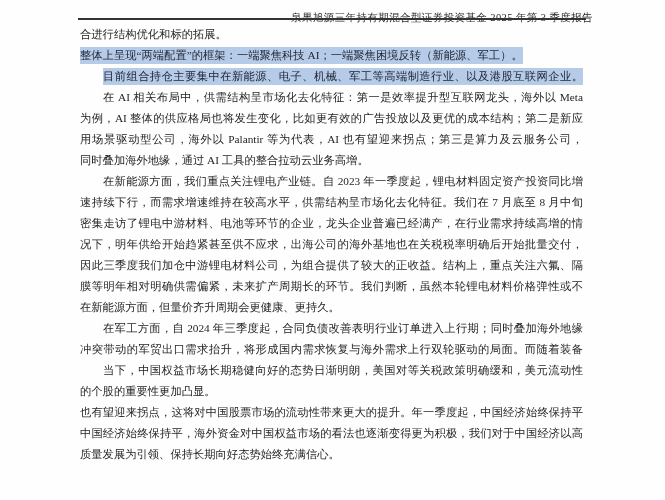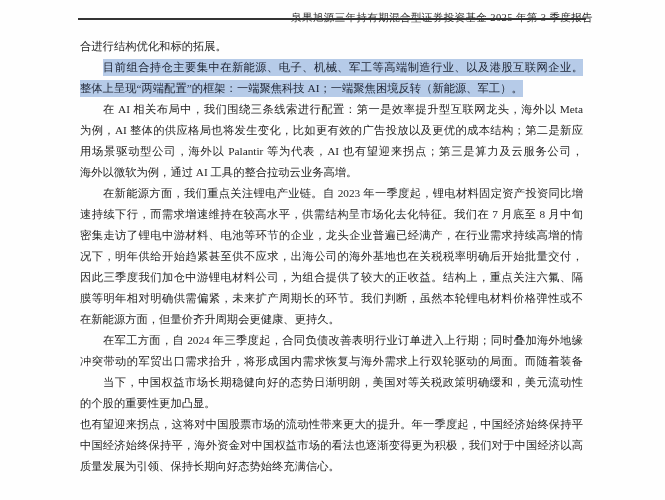--- a/index.html
+++ b/index.html
@@ -30,21 +30,21 @@
   .header-rule {
     position: absolute;
     top: 18px;
     left: 78px;
     width: 508px;
     height: 2px;
     background: #343434;
   }
   .doc-body {
     position: absolute;
-    top: 36px;
+    top: 24px;
     left: 80px;
     width: 503px;
   }
   .line {
     height: 21px;
     line-height: 21px;
     font-size: 11.3px;
     white-space: nowrap;
     color: var(--text-color, #262626);
   }
@@ -63,26 +63,26 @@
 </head>
 <body>
 
 <div class="page">
   <div class="header">
     <span>泉果旭源三年持有期混合型证券投资基金 2025 年第 3 季度报告</span>
   </div>
   <div class="header-rule"></div>
   <div class="doc-body" id="doc-body">
       <div class="line">合进行结构优化和标的拓展。</div>
+      <div class="line"><span class="hl">整体上呈现“两端配置”的框架：一端聚焦科技 AI；一端聚焦困境反转（新能源、军工）。</span></div>
       <div class="line indent fill"><span class="hl">目前组合持仓主要集中在新能源、电子、机械、军工等高端制造行业、以及港股互联网企业。</span></div>
-      <div class="line"><span class="hl">整体上呈现“两端配置”的框架：一端聚焦科技 AI；一端聚焦困境反转（新能源、军工）。</span></div>
-      <div class="line indent fill">在 AI 相关布局中，我们围绕三条线索进行配置：第一是效率提升型互联网龙头，海外以 Meta</div>
+      <div class="line indent fill">在 AI 相关布局中，供需结构呈市场化去化特征：第一是效率提升型互联网龙头，海外以 Meta</div>
       <div class="line fill">为例，AI 整体的供应格局也将发生变化，比如更有效的广告投放以及更优的成本结构；第二是新应</div>
       <div class="line fill">用场景驱动型公司，海外以 Palantir 等为代表，AI 也有望迎来拐点；第三是算力及云服务公司，</div>
-      <div class="line">海外以微软为例，通过 AI 工具的整合拉动云业务高增。</div>
+      <div class="line">同时叠加海外地缘，通过 AI 工具的整合拉动云业务高增。</div>
       <div class="line indent fill">在新能源方面，我们重点关注锂电产业链。自 2023 年一季度起，锂电材料固定资产投资同比增</div>
       <div class="line fill">速持续下行，而需求增速维持在较高水平，供需结构呈市场化去化特征。我们在 7 月底至 8 月中旬</div>
       <div class="line fill">密集走访了锂电中游材料、电池等环节的企业，龙头企业普遍已经满产，在行业需求持续高增的情</div>
       <div class="line fill">况下，明年供给开始趋紧甚至供不应求，出海公司的海外基地也在关税税率明确后开始批量交付，</div>
       <div class="line fill">因此三季度我们加仓中游锂电材料公司，为组合提供了较大的正收益。结构上，重点关注六氟、隔</div>
       <div class="line fill">膜等明年相对明确供需偏紧，未来扩产周期长的环节。我们判断，虽然本轮锂电材料价格弹性或不</div>
       <div class="line">在新能源方面，但量价齐升周期会更健康、更持久。</div>
       <div class="line indent fill">在军工方面，自 2024 年三季度起，合同负债改善表明行业订单进入上行期；同时叠加海外地缘</div>
       <div class="line fill">冲突带动的军贸出口需求抬升，将形成国内需求恢复与海外需求上行双轮驱动的局面。而随着装备</div>
       <div class="line indent fill">当下，中国权益市场长期稳健向好的态势日渐明朗，美国对等关税政策明确缓和，美元流动性</div>

